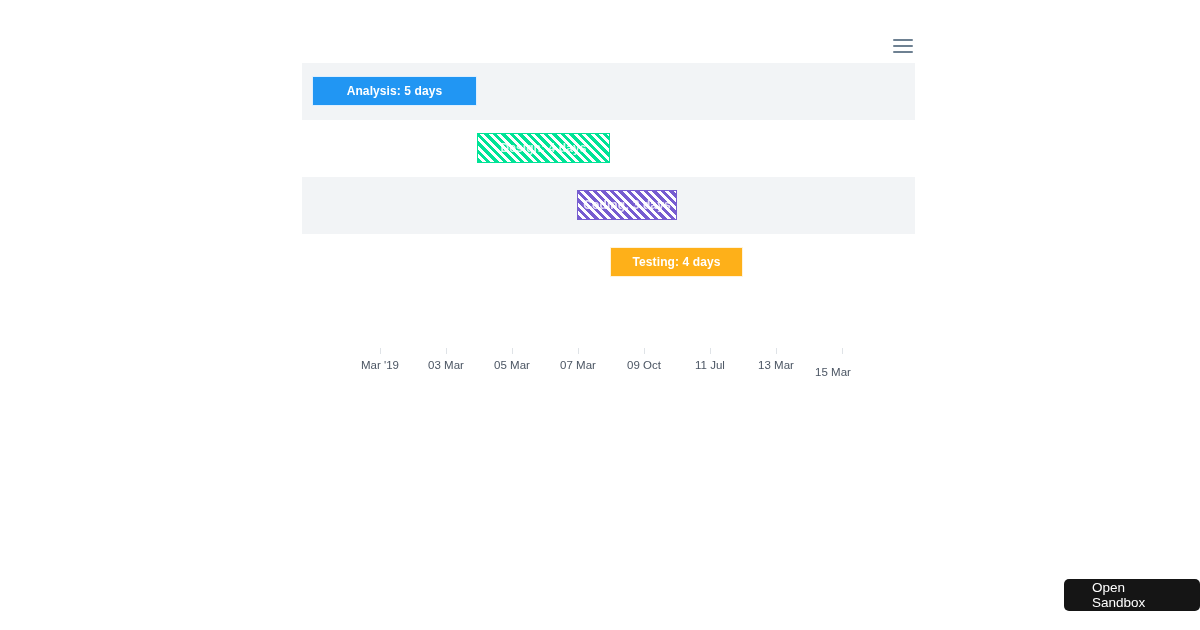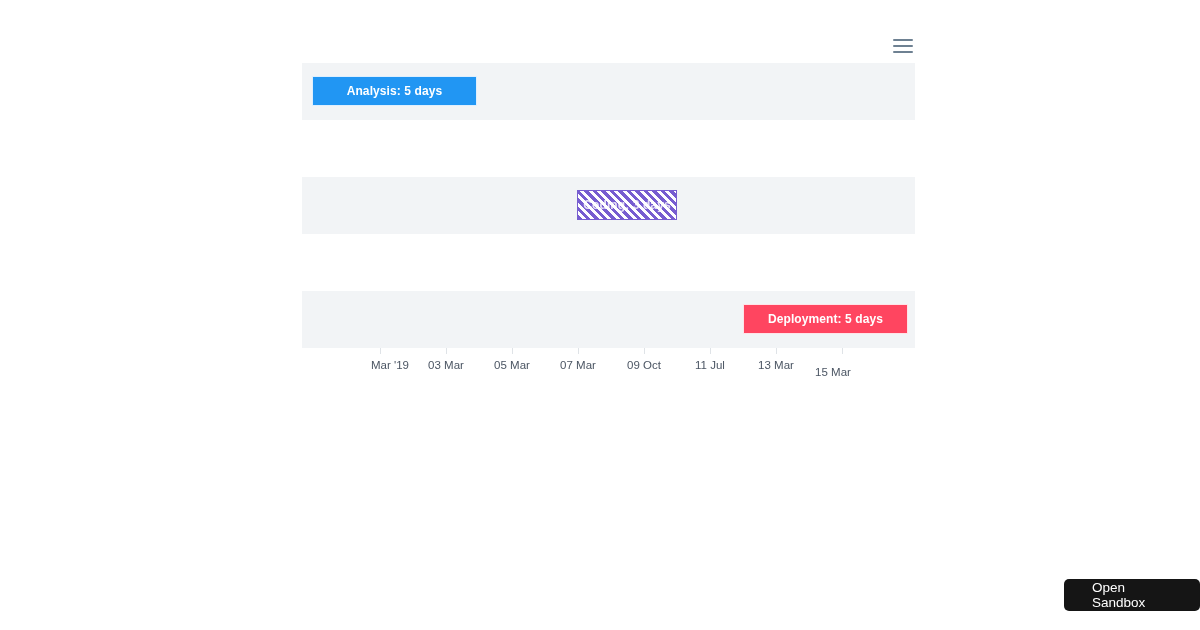--- a/index.html
+++ b/index.html
@@ -118,35 +118,40 @@
       <span></span>
       <span></span>
     </div>
 
     <div id="plot">
         <div class="row alt" style="top: 0px; background: rgb(242, 244, 246);">
           <div class="bar" style="left: 10px; width: 165px; background: rgb(33, 150, 243);">
             <span class="bar-label">Analysis: 5 days</span>
           </div>
         </div>
+        <div class="row plain" style="top: 57px; background: rgb(255, 255, 255);">
+          <div class="bar hatched" style="left: 175px; width: 133px; background: repeating-linear-gradient(45deg, rgb(0, 227, 150) 0px, rgb(0, 227, 150) 3px, rgb(255, 255, 255) 3px, rgb(255, 255, 255) 6px); border-color: rgb(0, 227, 150);">
+            <span class="bar-label">Design: 4 days</span>
+          </div>
+        </div>
         <div class="row alt" style="top: 114px; background: rgb(242, 244, 246);">
           <div class="bar hatched" style="left: 275px; width: 100px; background: repeating-linear-gradient(45deg, rgb(119, 93, 208) 0px, rgb(119, 93, 208) 3px, rgb(255, 255, 255) 3px, rgb(255, 255, 255) 6px); border-color: rgb(119, 93, 208);">
             <span class="bar-label">Coding: 3 days</span>
           </div>
         </div>
-        <div class="row alt" style="top: 228px; background: rgb(242, 244, 246);">
-          <div class="bar" style="left: 441px; width: 165px; background: rgb(255, 69, 96);">
-            <span class="bar-label">Deployment: 5 days</span>
+        <div class="row plain" style="top: 171px; background: rgb(255, 255, 255);">
+          <div class="bar" style="left: 308px; width: 133px; background: rgb(254, 176, 25);">
+            <span class="bar-label">Testing: 4 days</span>
           </div>
         </div>
       </div>
 
     <div id="xaxis">
         <div class="tick-mark" style="left: 78px;"></div>
-        <div class="tick-label" style="left: 88px;">Mar '19</div>
+        <div class="tick-label" style="left: 78px;">Mar '19</div>
         <div class="tick-mark" style="left: 144px;"></div>
         <div class="tick-label" style="left: 144px;">03 Mar</div>
         <div class="tick-mark" style="left: 210px;"></div>
         <div class="tick-label" style="left: 210px;">05 Mar</div>
         <div class="tick-mark" style="left: 276px;"></div>
         <div class="tick-label" style="left: 276px;">07 Mar</div>
         <div class="tick-mark" style="left: 342px;"></div>
         <div class="tick-label" style="left: 342px;">09 Oct</div>
         <div class="tick-mark" style="left: 408px;"></div>
         <div class="tick-label" style="left: 408px;">11 Jul</div>

